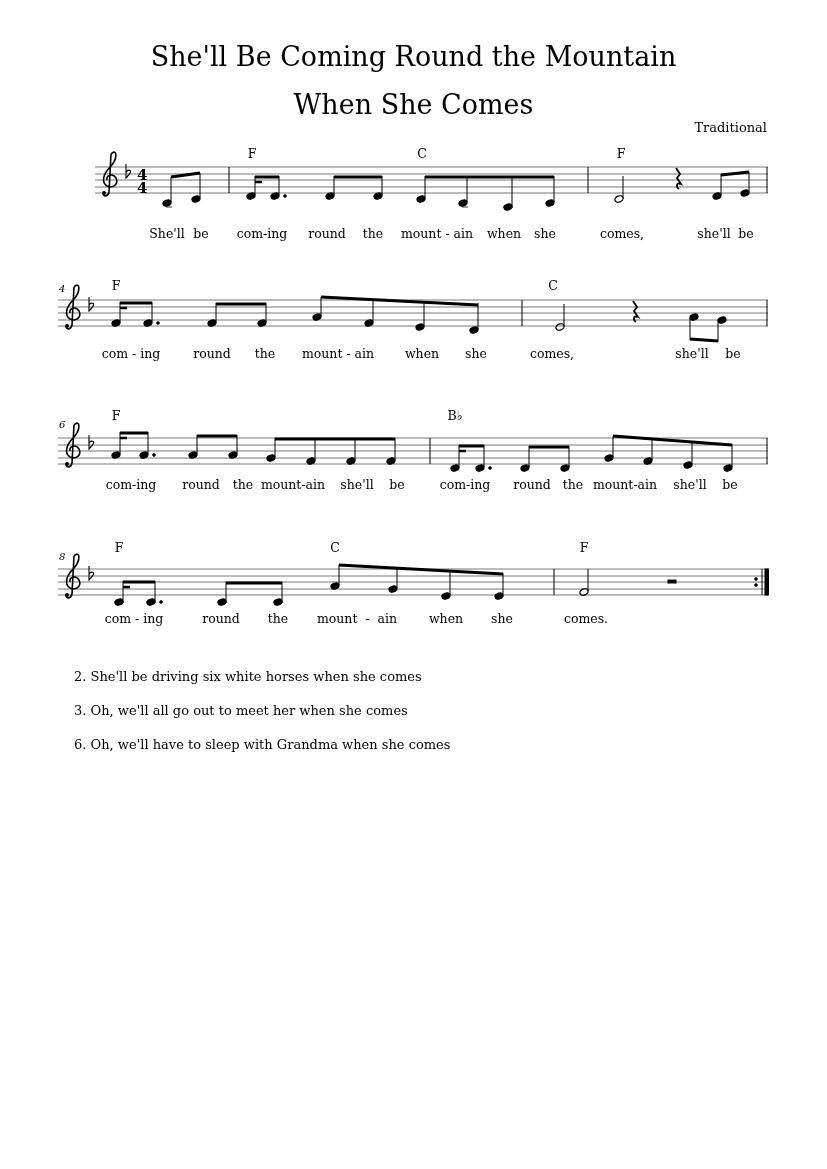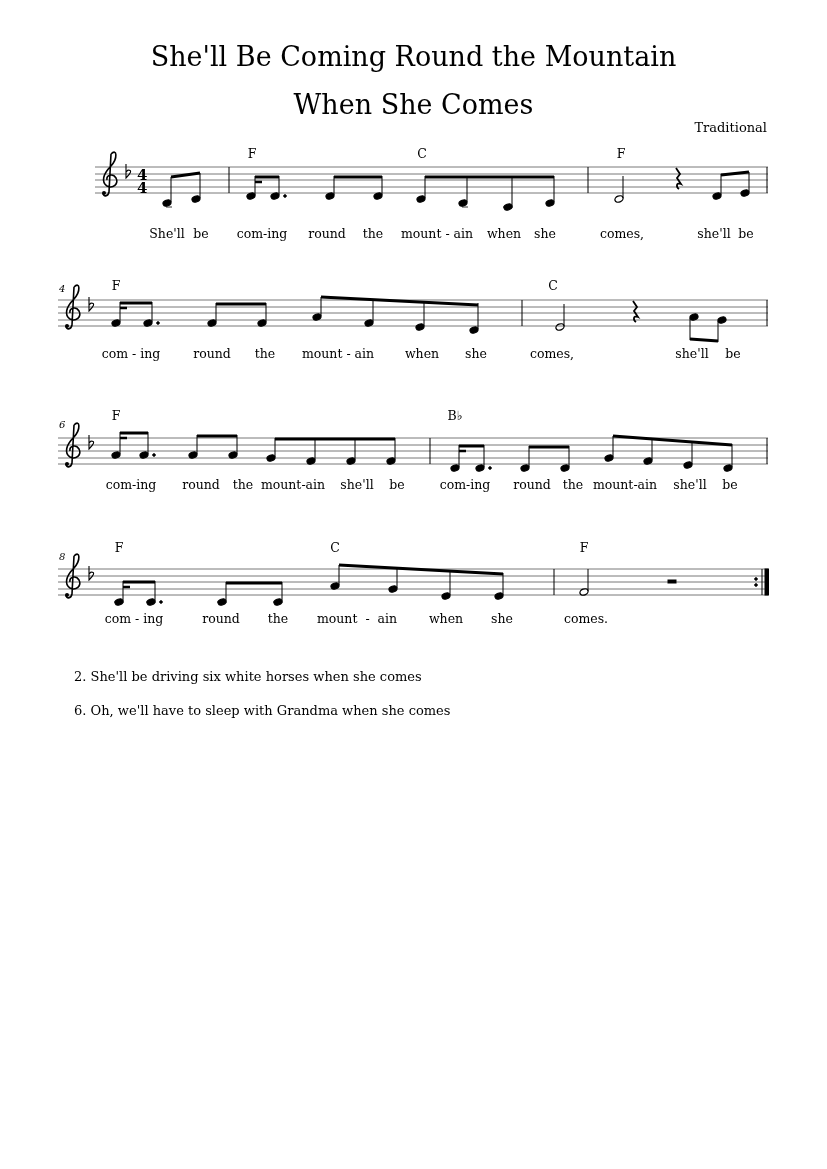--- a/index.html
+++ b/index.html
@@ -312,14 +312,15 @@
       <text x="357" y="623" xml:space="preserve">mount  -  ain</text>
       <text x="446" y="623">when</text>
       <text x="502" y="623">she</text>
       <text x="586" y="623">comes.</text>
     </g>
   </g>
 </svg>
 
 <div class="verses">
   <div class="verse">2. She'll be driving six white horses when she comes</div>
+  <div class="verse">3. Oh, we'll all go out to meet her when she comes</div>
   <div class="verse">6. Oh, we'll have to sleep with Grandma when she comes</div>
 </div>
 
 </body></html>

